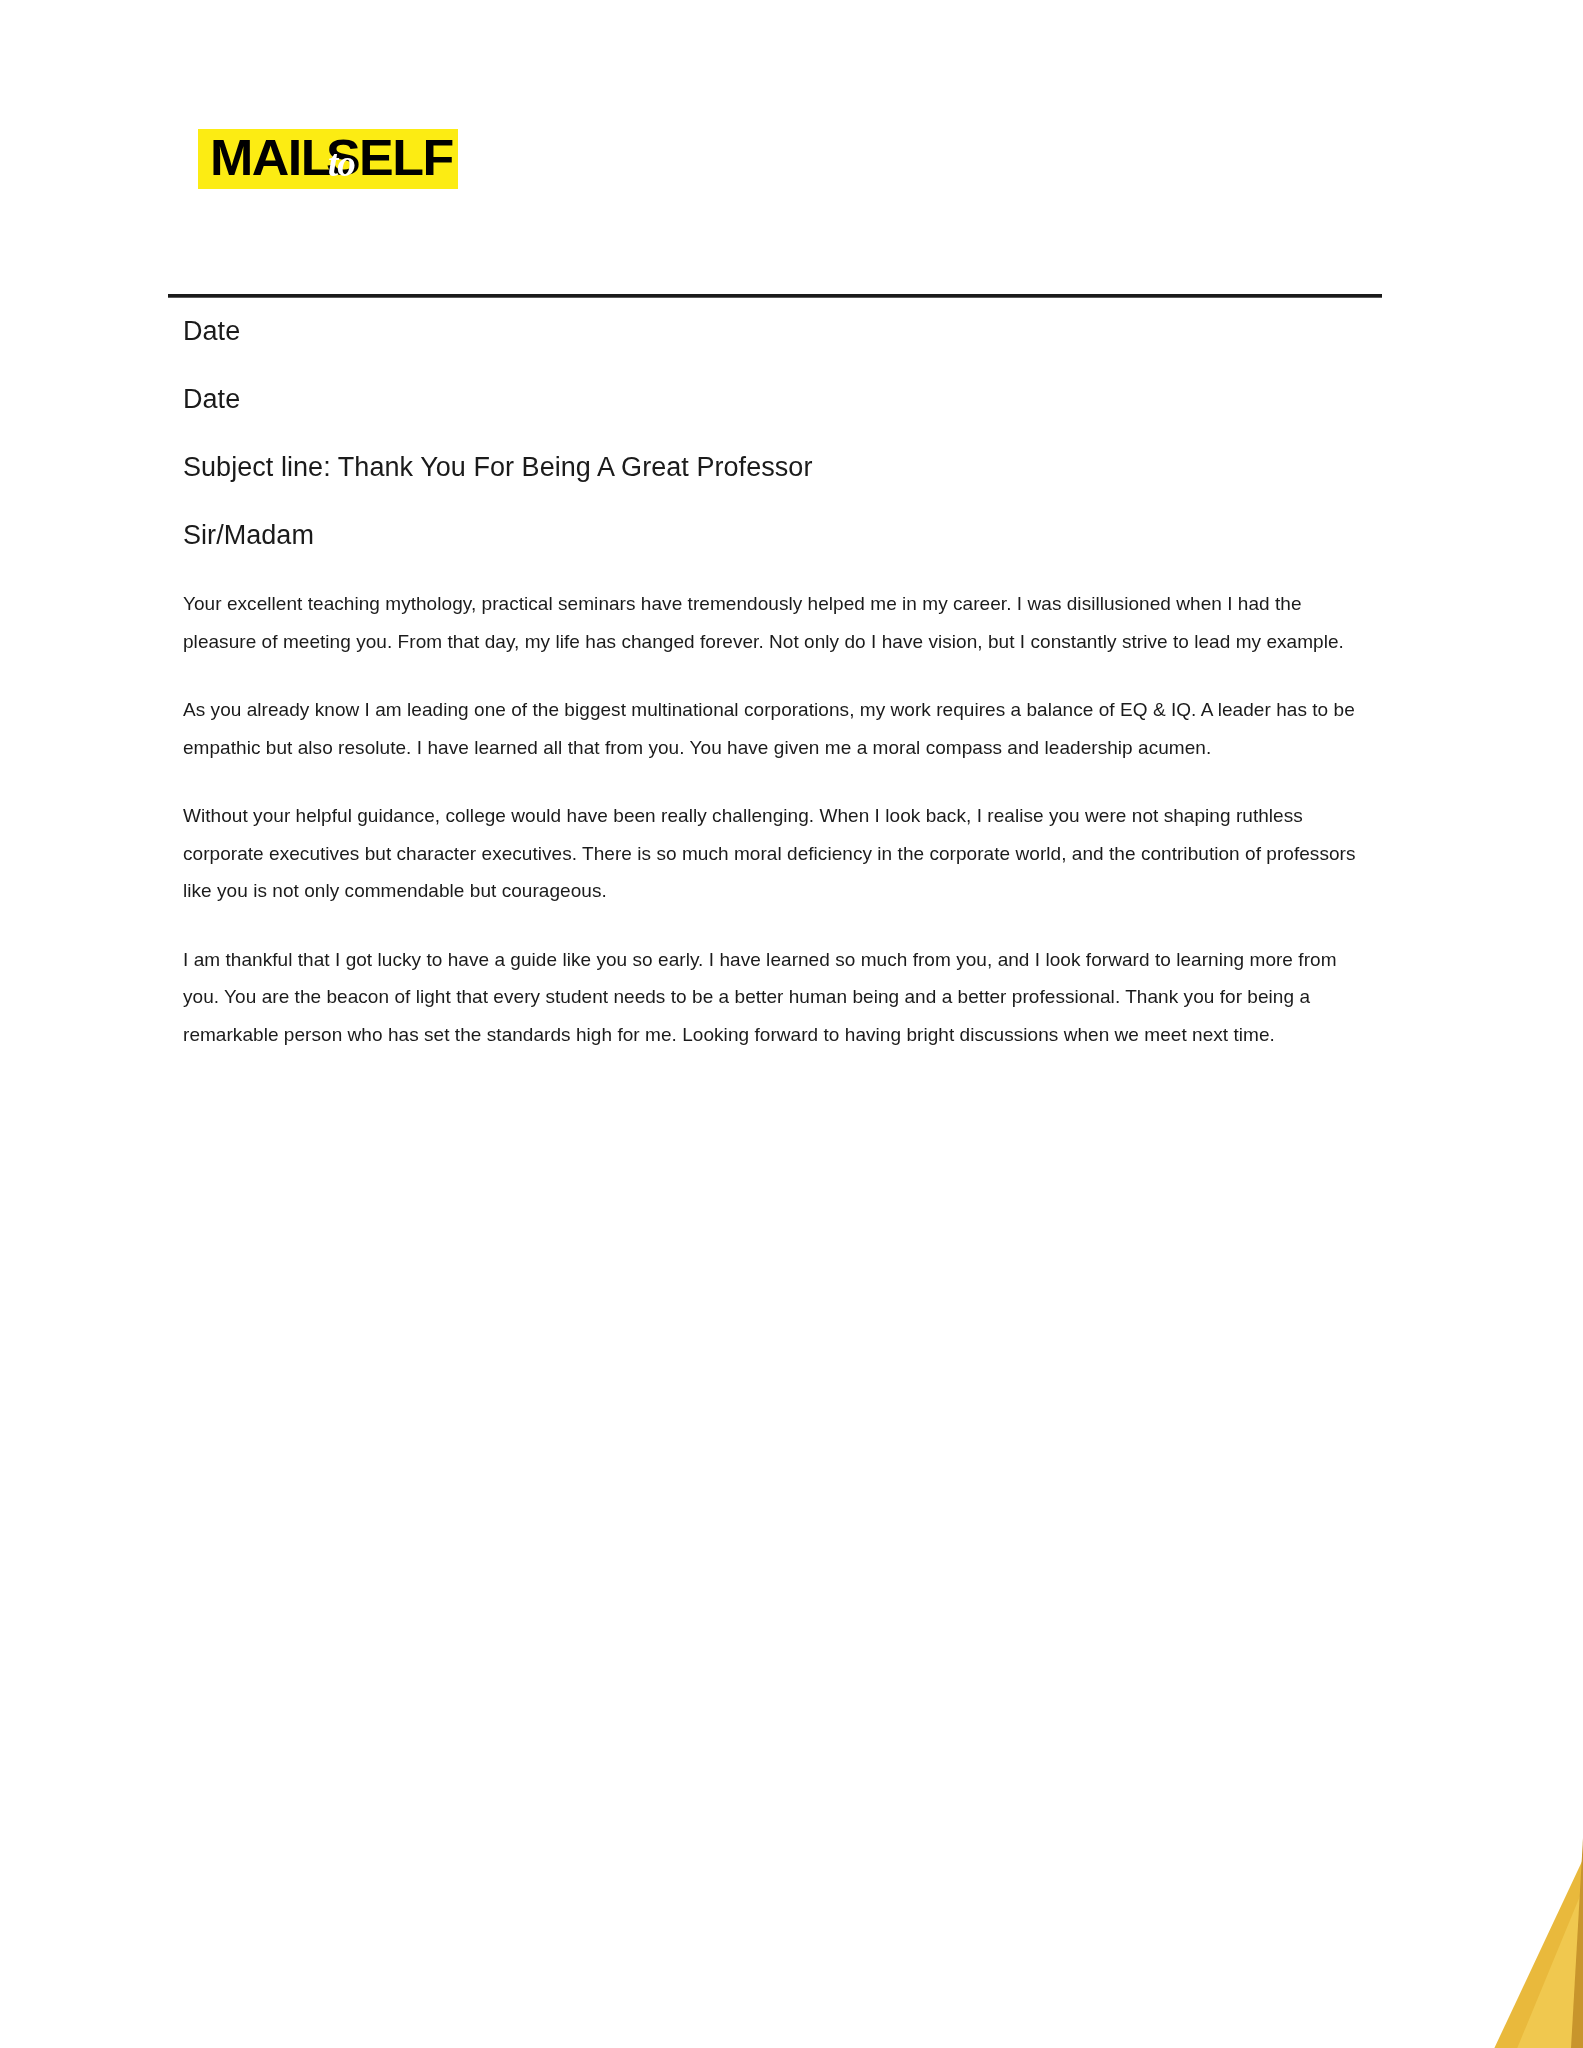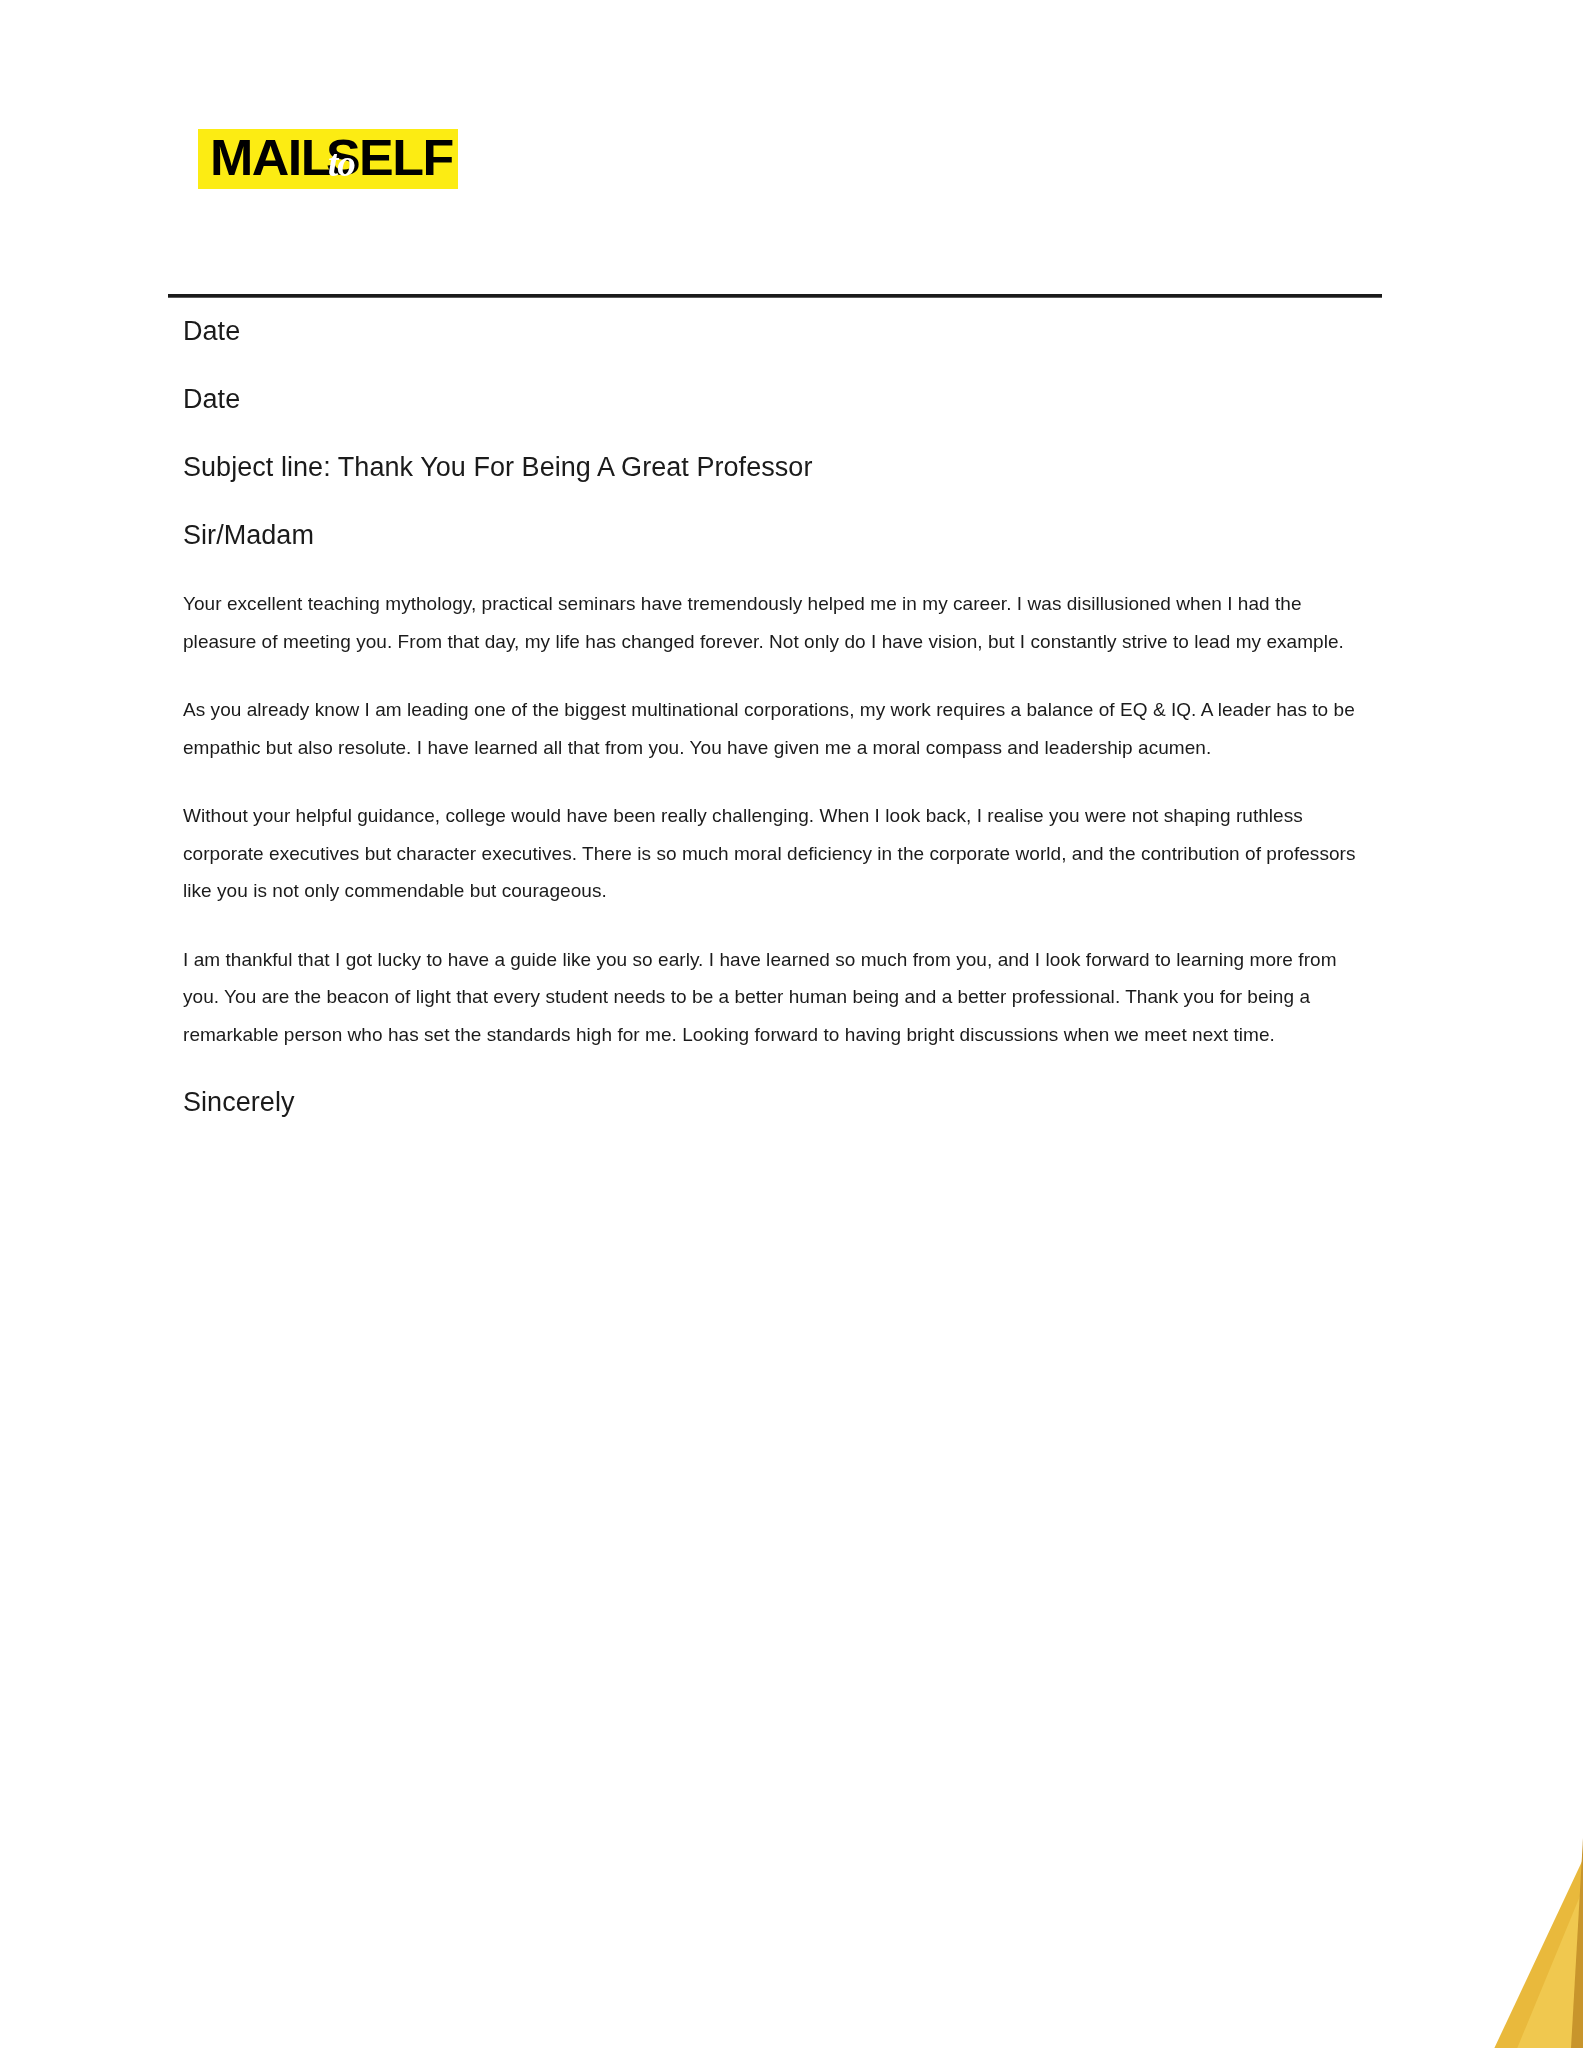--- a/index.html
+++ b/index.html
@@ -163,21 +163,20 @@
     <p class="line">Subject line: Thank You For Being A Great Professor</p>
 
     <p class="line">Sir/Madam</p>
 
     <p class="para">Your excellent teaching mythology, practical seminars have tremendously helped me in my career. I was disillusioned when I had the pleasure of meeting you. From that day, my life has changed forever. Not only do I have vision, but I constantly strive to lead my example.</p>
     <p class="para">As you already know I am leading one of the biggest multinational corporations, my work requires a balance of EQ &amp; IQ. A leader has to be  empathic but also resolute. I have learned all that from you. You have given me a moral compass and leadership acumen.</p>
     <p class="para">Without your helpful guidance, college would have been really challenging. When I look back, I realise you were not shaping ruthless corporate executives but character executives. There is so much moral deficiency in the corporate world, and the contribution of professors like you is not only commendable but courageous.</p>
     <p class="para">I am thankful that I got lucky to have a guide like you so early. I have learned so much from you, and I look forward to learning more from you. You are the beacon of light that every student needs to be a better human being and a better professional. Thank you for being a remarkable person who has set the standards high for me. Looking forward to having bright discussions when we meet next time.</p>
 
     <div class="sig-block">
-      <p class="line">Sincerely</p>
     </div>
 
   </div>
 
   <div class="corner-wedge">
     <div class="shape-a"></div>
     <div class="shape-b"></div>
     <div class="shape-edge"></div>
   </div>
 

